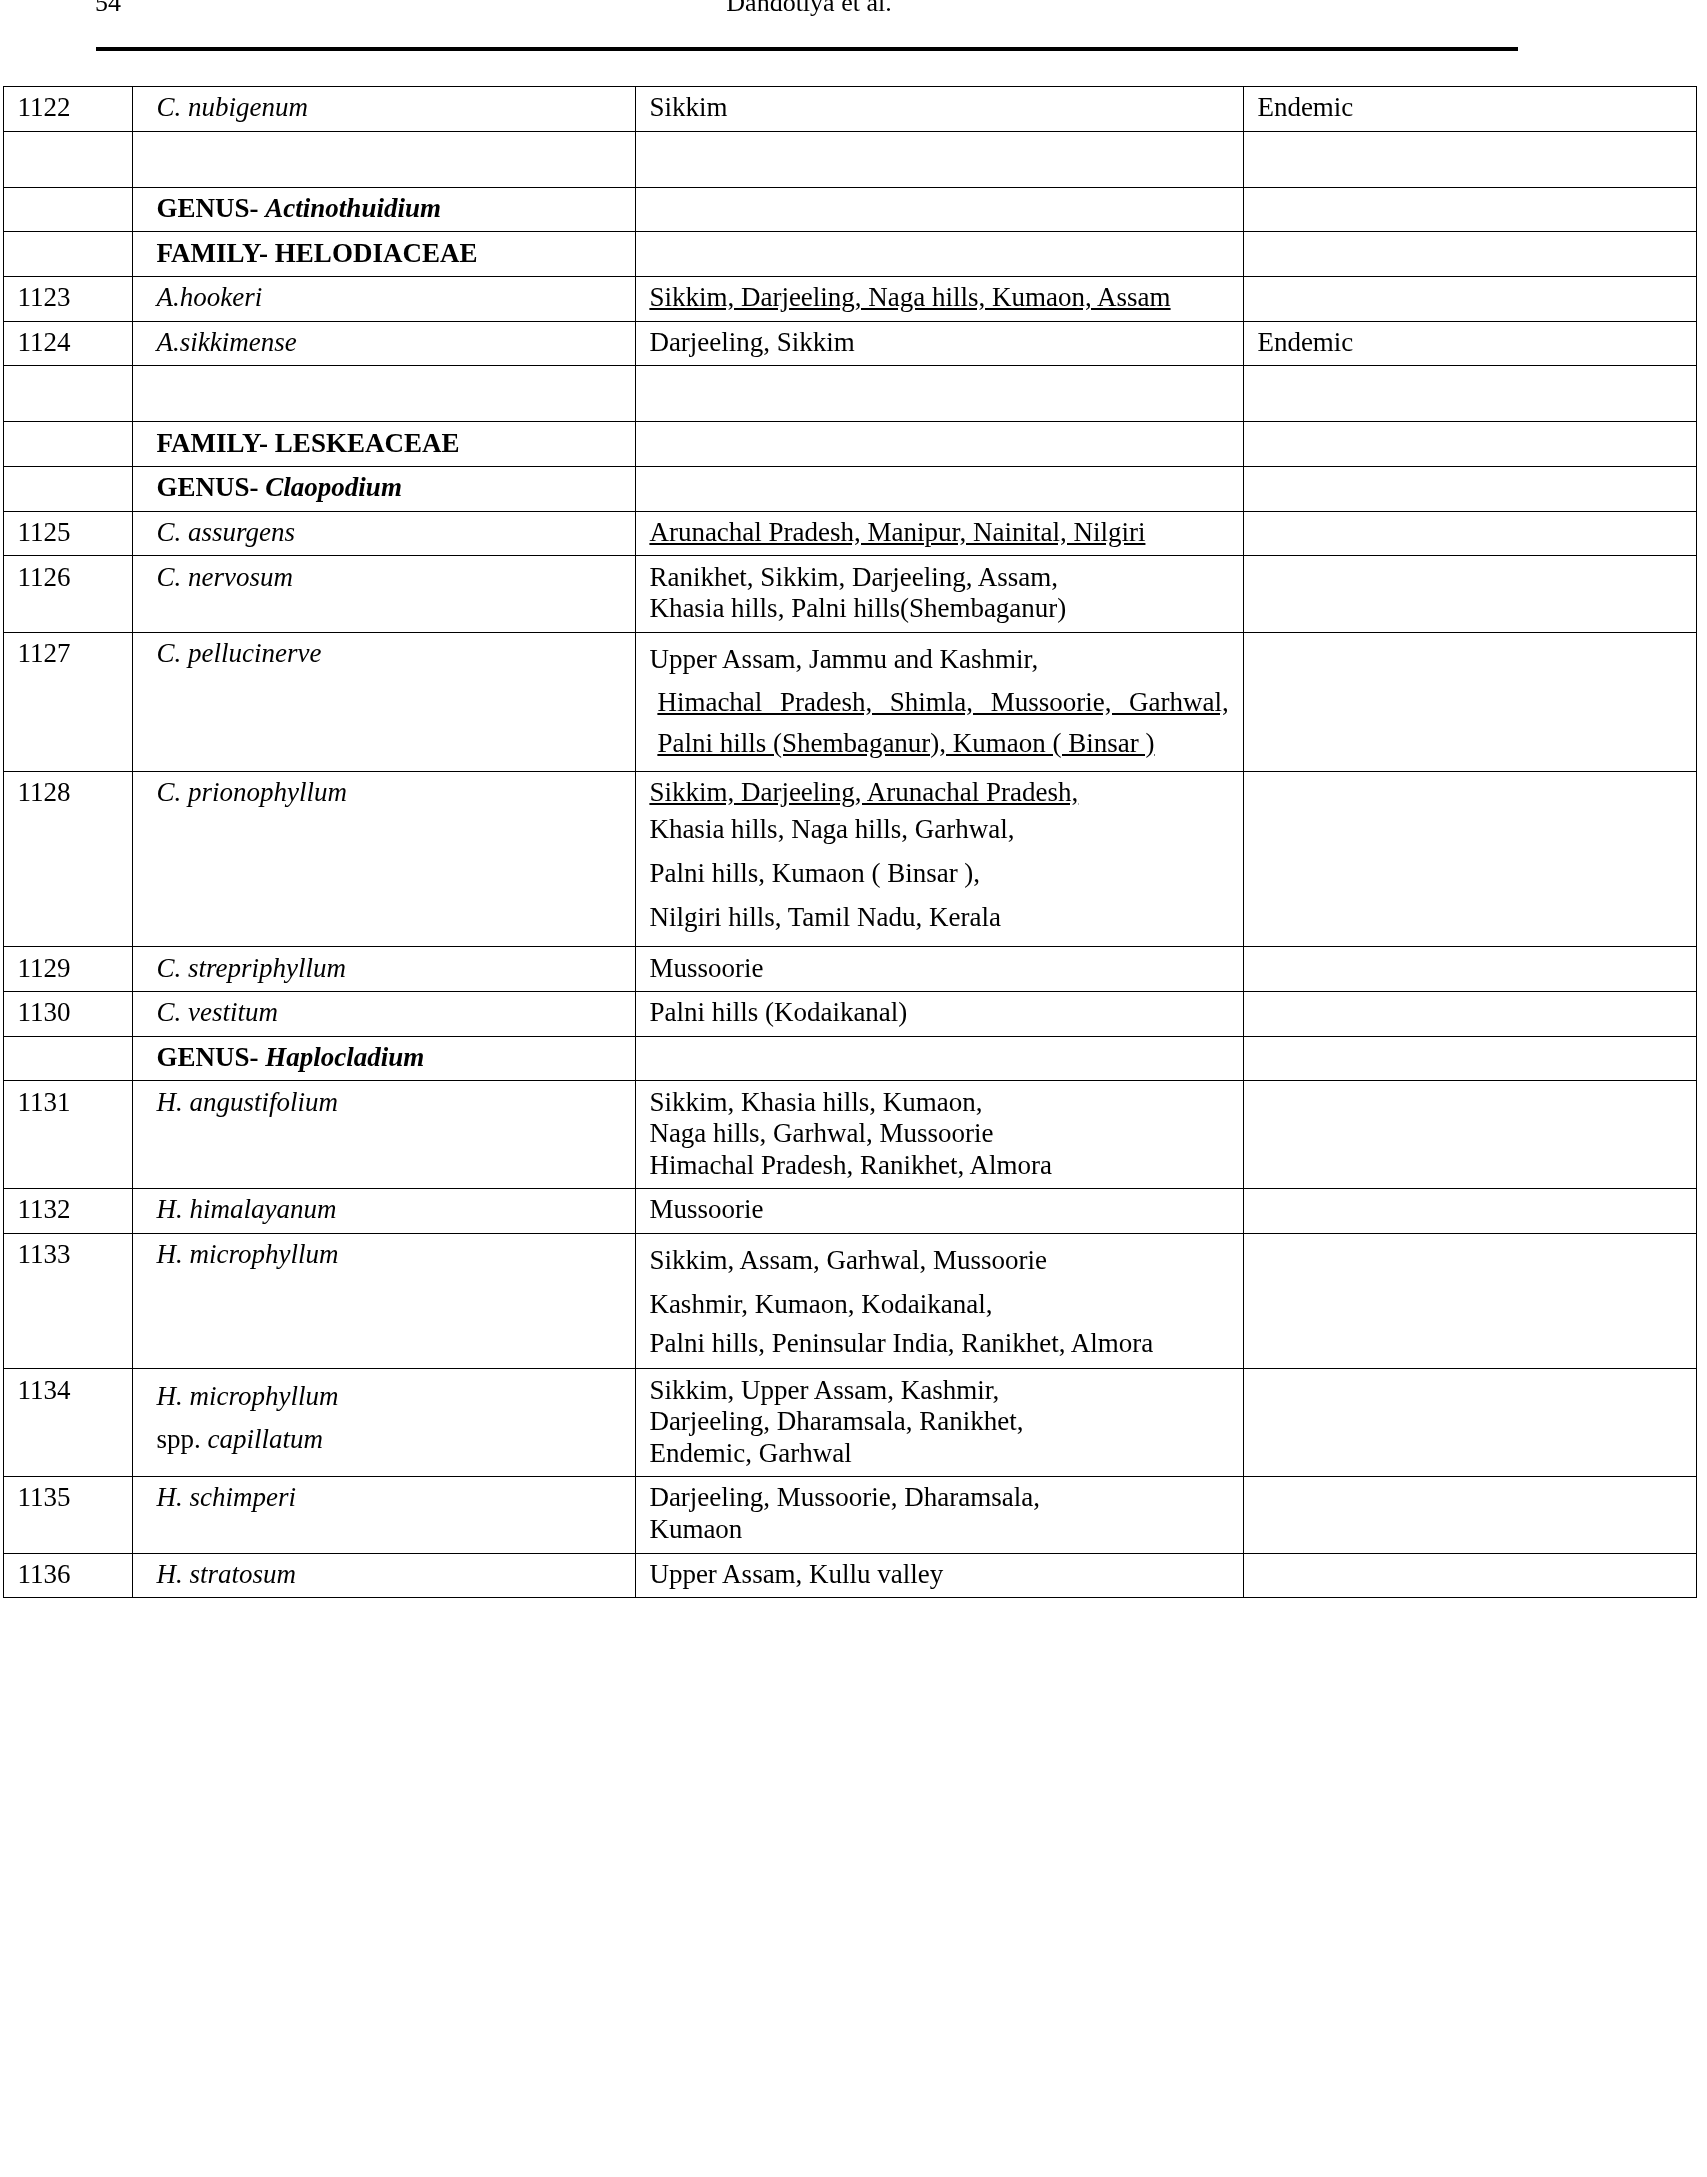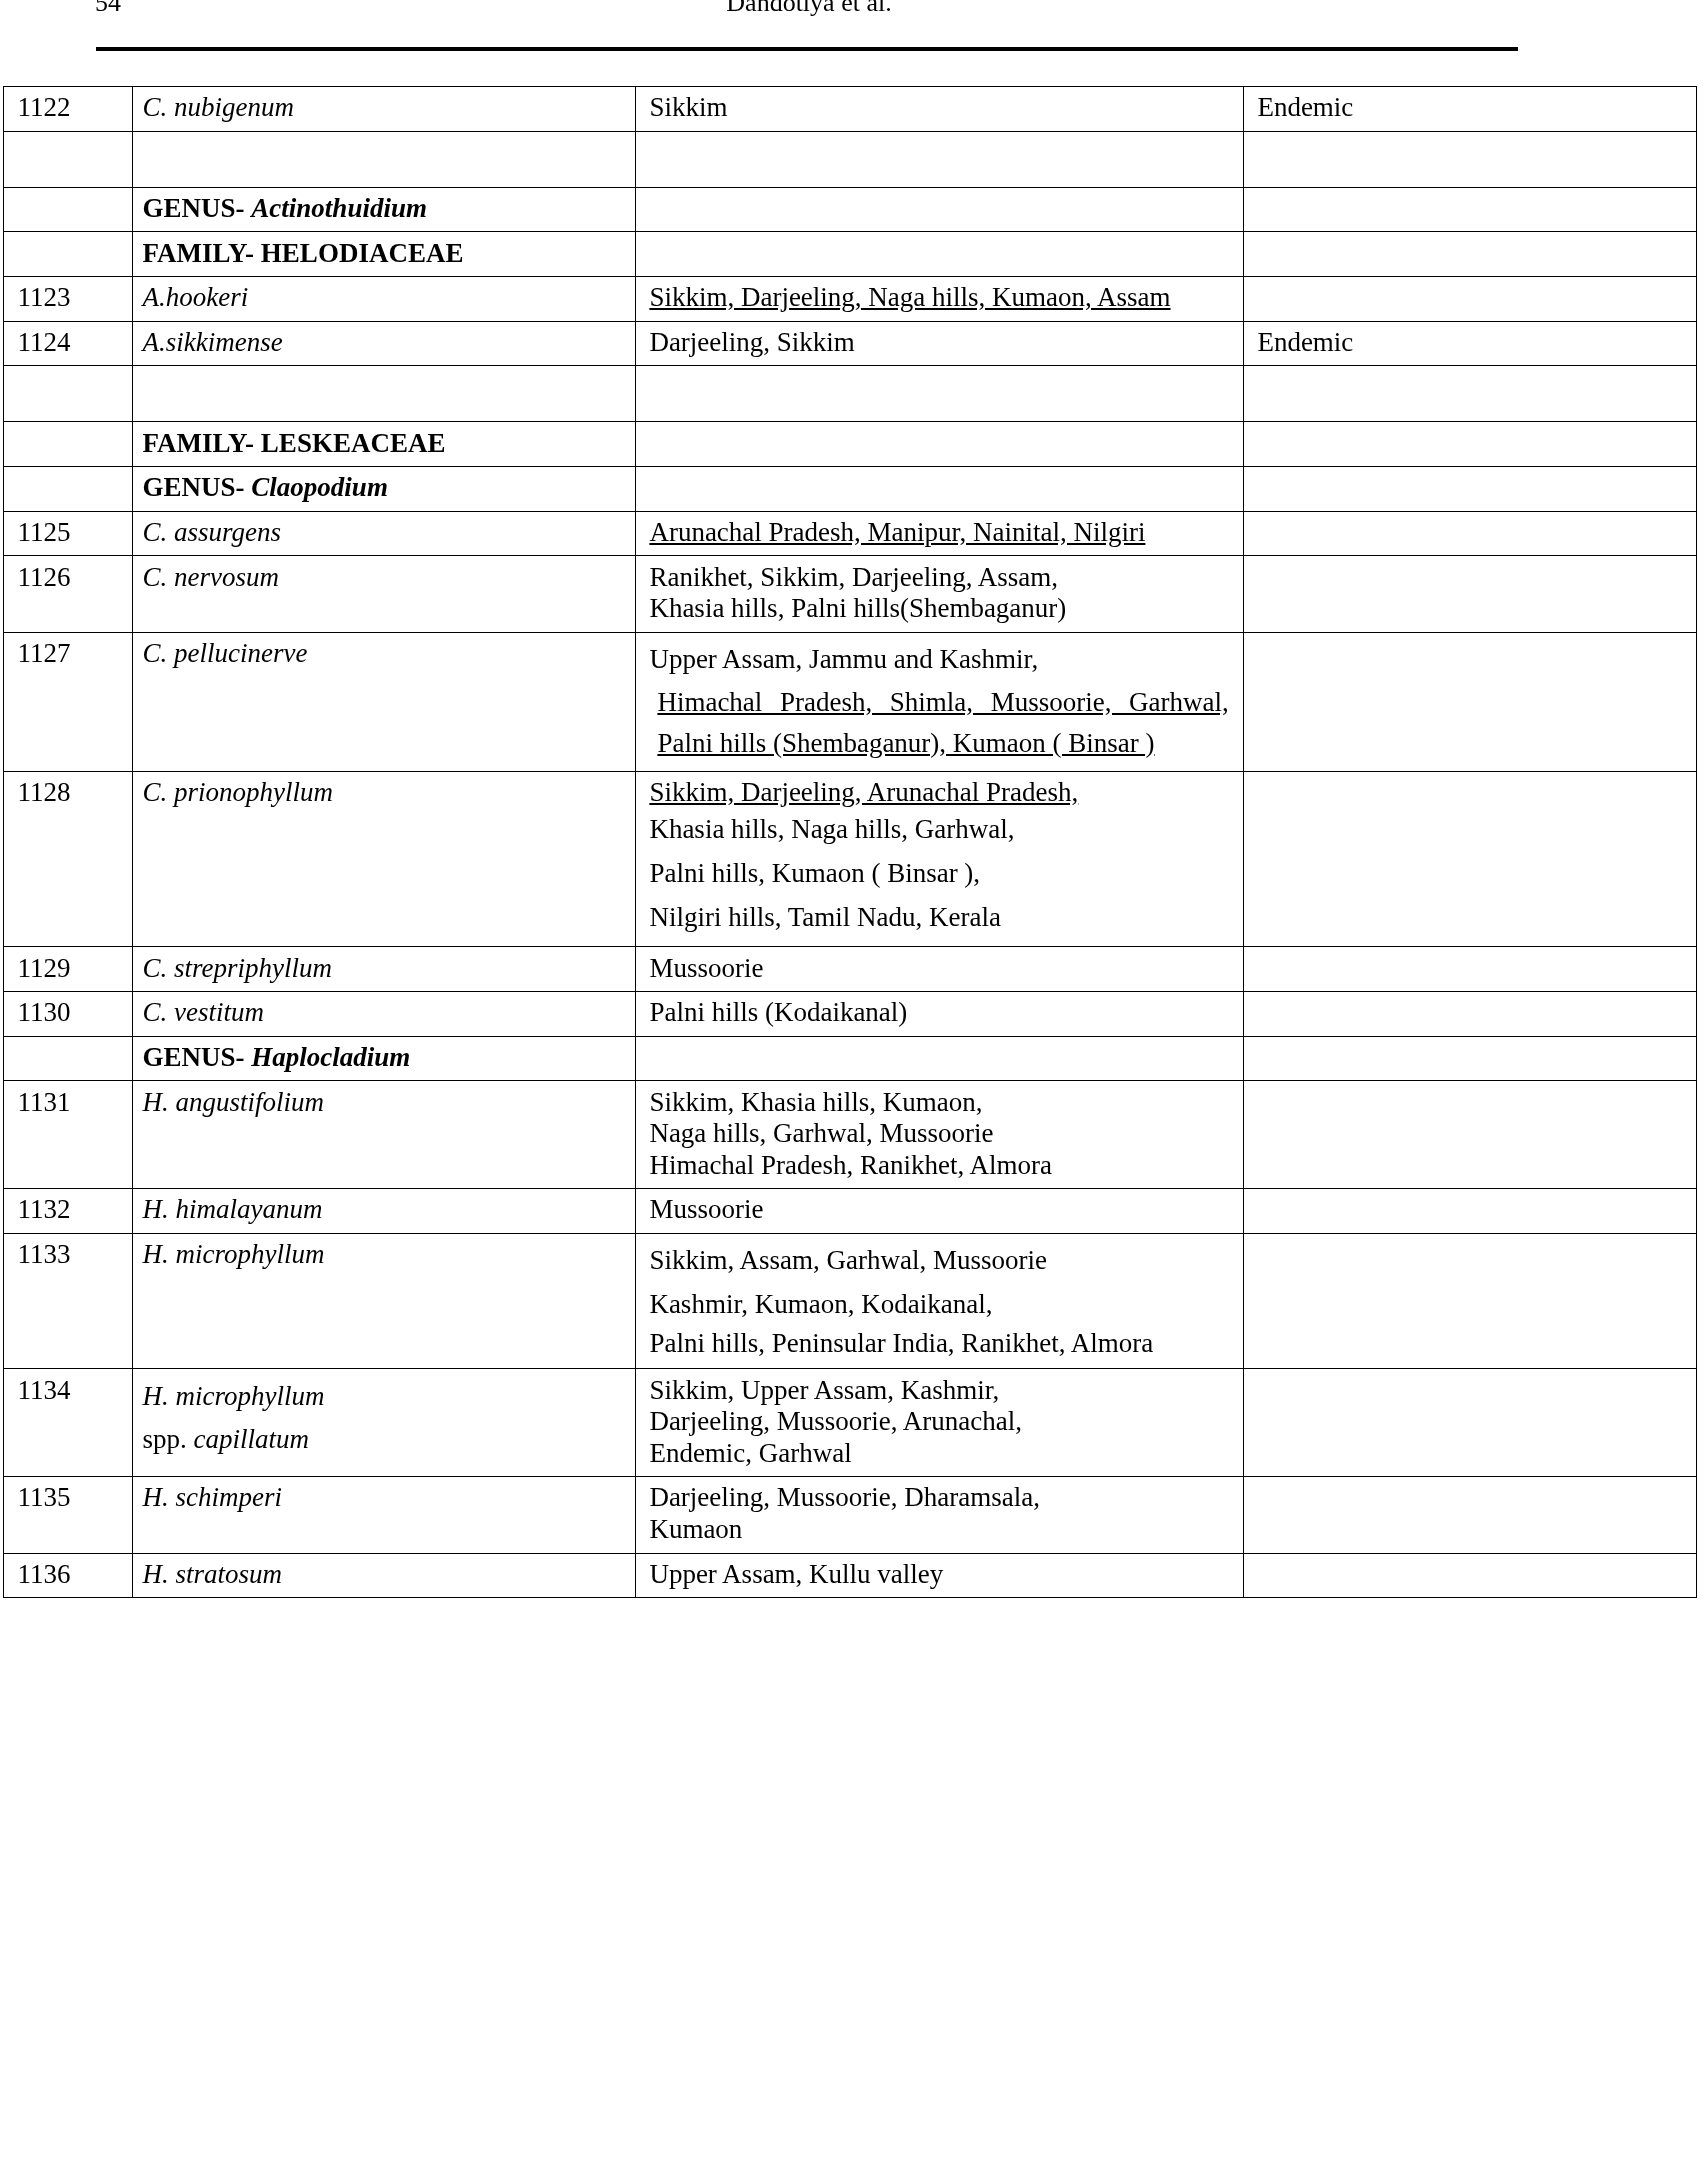--- a/index.html
+++ b/index.html
@@ -70,21 +70,21 @@
   .col-name   { width: 503px; }
   .col-loc    { width: 608px; }
   .col-status { width: 453px; }
 
   td.num {
     text-align: left;
     padding-left: 13.8px;
   }
   td.name {
     font-style: italic;
-    padding-left: 10px;
+    padding-left: 24px;
   }
   td.loc {
     padding-left: 13.8px;
     padding-right: 13.8px;
   }
   td.status {
     padding-left: 13.8px;
   }
 
   
@@ -284,21 +284,21 @@
     </tr>
 
     <tr>
       <td class="num">1134</td>
       <td class="name">
         <span class="nm-line loose">H. microphyllum</span>
         <span class="nm-line loose"><span class="roman">spp. </span><span>capillatum</span></span>
       </td>
       <td class="loc loose">
         <span class="nm-line">Sikkim, Upper Assam, Kashmir,</span>
-        <span class="nm-line">Darjeeling, Mussoorie, Arunachal,</span>
+        <span class="nm-line">Darjeeling, Dharamsala, Ranikhet,</span>
         <span class="nm-line">Endemic, Garhwal</span>
       </td>
       <td class="status"></td>
     </tr>
 
     <tr>
       <td class="num">1135</td>
       <td class="name">H. schimperi</td>
       <td class="loc loose">
         <span class="nm-line">Darjeeling, Mussoorie, Dharamsala,</span>

